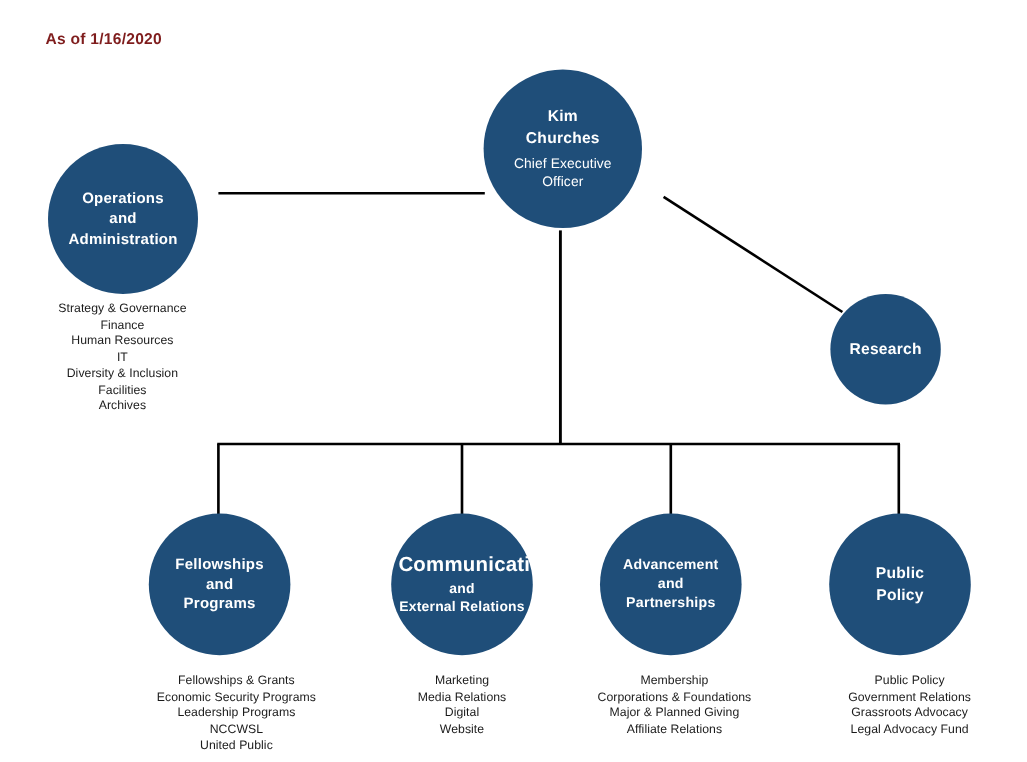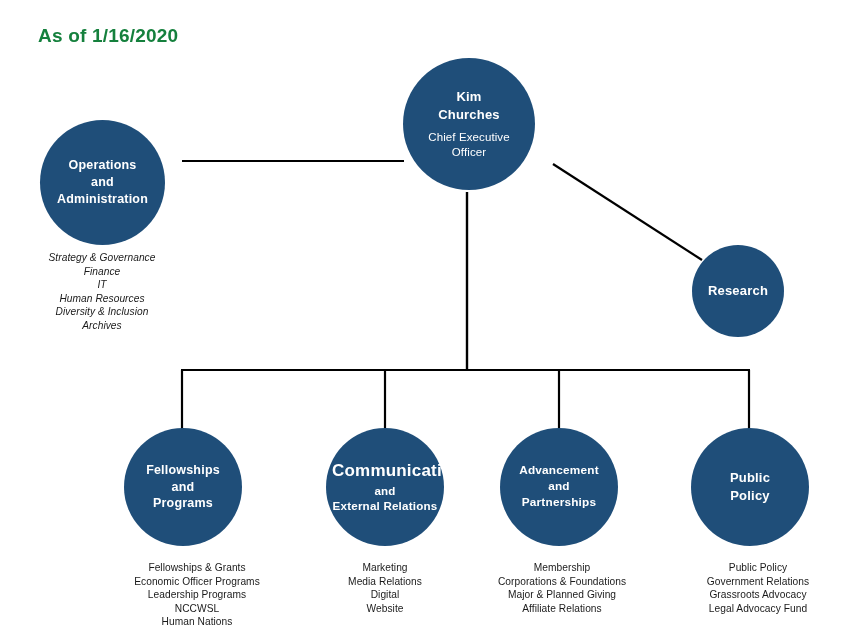--- a/index.html
+++ b/index.html
@@ -15,23 +15,23 @@
     position: relative;
     width: 856px;
     height: 635px;
     background: #ffffff;
     overflow: hidden;
   }
   .as-of-date {
     position: absolute;
     left: 38px;
     top: 25px;
-    font-size: 19px;
+    font-size: 13px;
     font-weight: bold;
-    color: #15803d;
+    color: #7f1d1d;
     letter-spacing: 0.2px;
     white-space: nowrap;
   }
   
   .connector-layer {
     position: absolute;
     left: 0;
     top: 0;
     width: 856px;
     height: 635px;
@@ -112,21 +112,20 @@
     letter-spacing: 0.05px;
     white-space: nowrap;
   }
   .sub-list div {
     white-space: nowrap;
   }
   #list-operations {
     left: 12px;
     top: 251px;
     width: 180px;
-    font-style: italic;
   }
   #list-fellowships {
     left: 107px;
     top: 561px;
     width: 180px;
   }
   #list-communications {
     left: 305px;
     top: 561px;
     width: 160px;
@@ -215,31 +214,32 @@
   <div class="node-circle node-bottom" id="node-publicpolicy">
     <div class="node-inner">
       <div class="node-title">Public</div>
       <div class="node-title">Policy</div>
     </div>
   </div>
 
   <div class="sub-list" id="list-operations">
       <div>Strategy &amp; Governance</div>
       <div>Finance</div>
+      <div>Human Resources</div>
       <div>IT</div>
-      <div>Human Resources</div>
       <div>Diversity &amp; Inclusion</div>
+      <div>Facilities</div>
       <div>Archives</div>
     </div>
   <div class="sub-list" id="list-fellowships">
       <div>Fellowships &amp; Grants</div>
-      <div>Economic Officer Programs</div>
+      <div>Economic Security Programs</div>
       <div>Leadership Programs</div>
       <div>NCCWSL</div>
-      <div>Human Nations</div>
+      <div>United Public</div>
     </div>
   <div class="sub-list" id="list-communications">
       <div>Marketing</div>
       <div>Media Relations</div>
       <div>Digital</div>
       <div>Website</div>
     </div>
   <div class="sub-list" id="list-advancement">
       <div>Membership</div>
       <div>Corporations &amp; Foundations</div>

